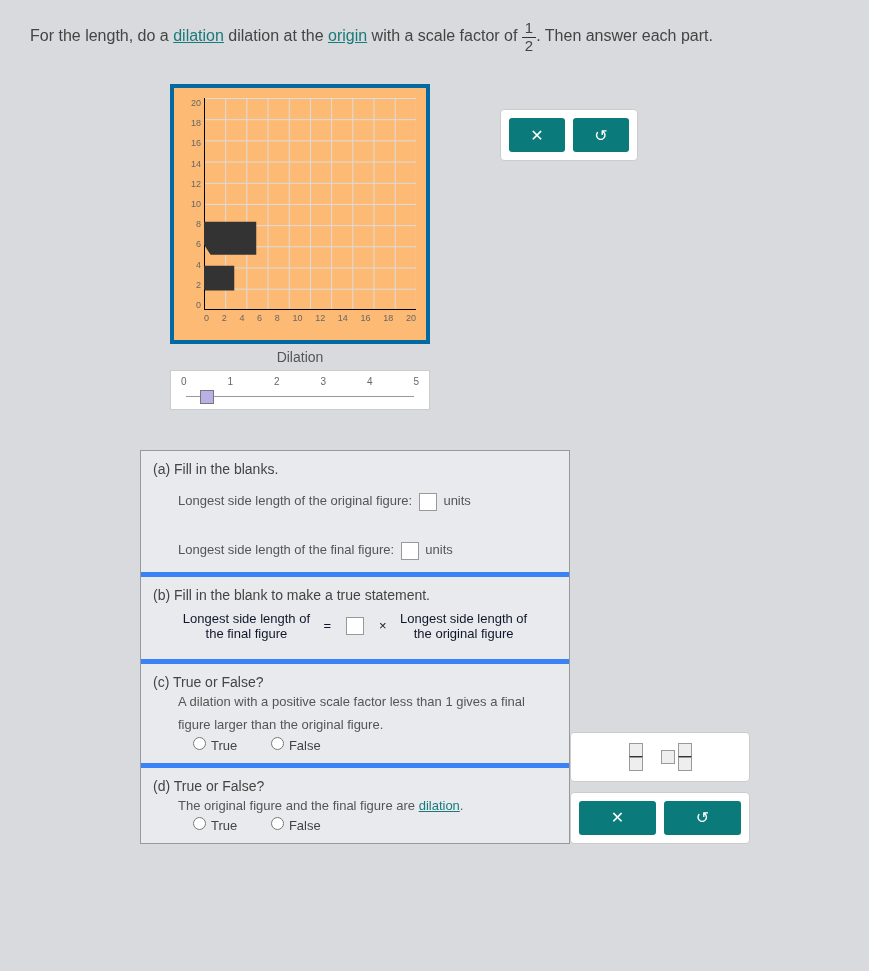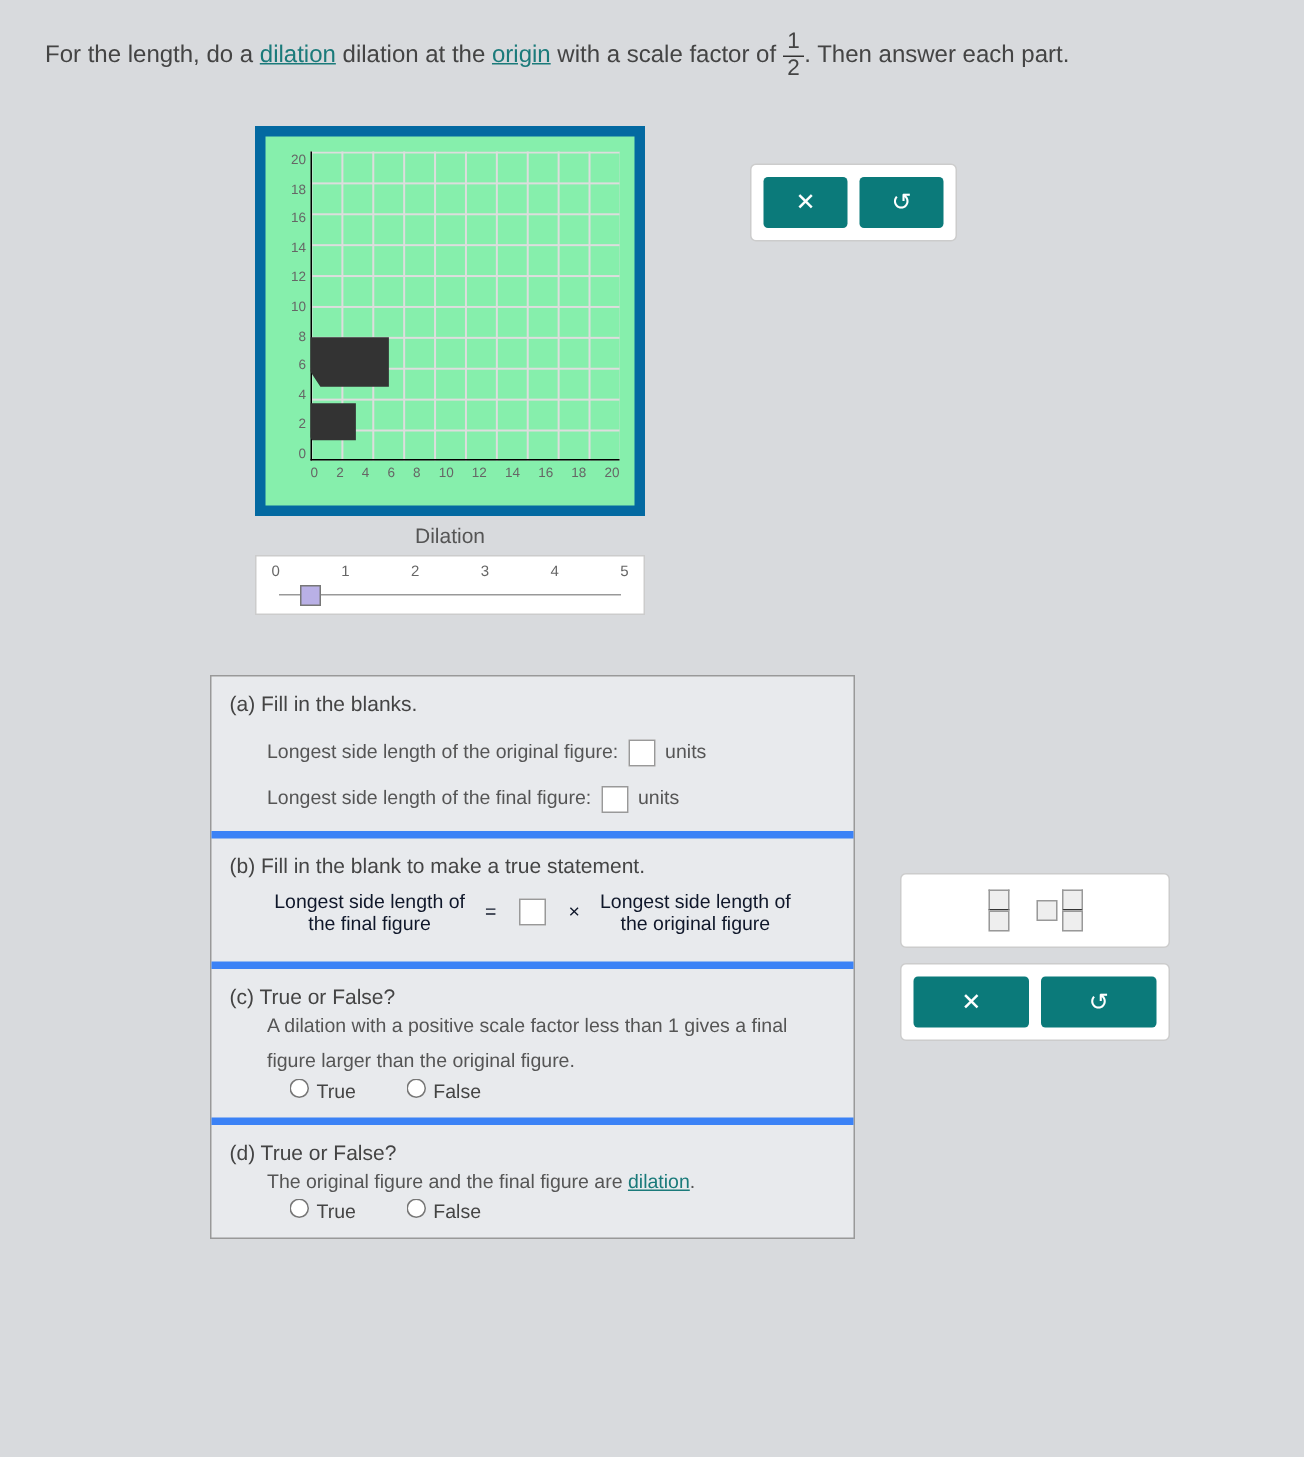--- a/index.html
+++ b/index.html
@@ -4,38 +4,38 @@
 <style>
 *{box-sizing:border-box;margin:0;padding:0}
 body{font-family:Arial,Helvetica,sans-serif;background:#d8dadd;width:869px;height:971px;padding:20px 30px;color:#333;font-size:15px}
 .question-text{color:#444;font-size:16px;line-height:1.6;margin-bottom:30px}
 .underline{color:#1a7a7a;text-decoration:underline}
 .frac{display:inline-block;vertical-align:middle;text-align:center;font-size:15px}
 .frac .num{display:block;border-bottom:1px solid #333;padding:0 3px;line-height:1.1}
 .frac .den{display:block;padding:0 3px;line-height:1.1}
 .main-row{display:flex;gap:70px;align-items:flex-start;margin-left:140px}
 .graph-panel{width:260px}
-.graph-box{width:260px;height:260px;background:#86efac;border:7px solid #0369a1;position:relative}
+.graph-box{width:260px;height:260px;background:#fdba74;border:4px solid #0369a1;position:relative}
 .grid{position:absolute;left:30px;top:10px;right:10px;bottom:30px}
 .grid::before{content:"";position:absolute;inset:0;background-image:linear-gradient(to right,#ddd 1px,transparent 1px),linear-gradient(to bottom,#ddd 1px,transparent 1px);background-size:10% 10%}
 .axis-x{position:absolute;left:30px;right:10px;bottom:30px;height:1px;background:#000}
 .axis-y{position:absolute;left:30px;top:10px;bottom:30px;width:1px;background:#000}
 .ylabels{position:absolute;left:2px;top:10px;bottom:30px;width:25px;display:flex;flex-direction:column;justify-content:space-between;font-size:9px;color:#666;text-align:right}
 .xlabels{position:absolute;left:30px;right:10px;bottom:12px;height:15px;display:flex;justify-content:space-between;font-size:9px;color:#666}
 .shape-orig{position:absolute;fill:rgba(200,200,200,.3);stroke:#333;stroke-width:1.5}
 .shape-final{position:absolute;fill:none;stroke:#333;stroke-width:1.5}
 .dilation-label{text-align:center;font-size:14px;color:#555;margin-top:5px}
 .slider-box{margin-top:5px;position:relative;height:40px;background:#fff;border:1px solid #ccc;padding:5px 10px}
 .slider-track{position:relative;height:100%}
 .slider-ticks{display:flex;justify-content:space-between;font-size:10px;color:#666}
 .slider-line{position:absolute;top:20px;left:5px;right:5px;height:1px;background:#999}
 .slider-handle{position:absolute;top:14px;left:8%;width:14px;height:14px;background:#b9b0e6;border:1px solid #777}
 .top-buttons{display:flex;gap:8px;padding:8px;background:#fff;border:1px solid #ccc;border-radius:4px;align-items:center;margin-top:25px}
 .btn{width:56px;height:34px;background:#0b7a7a;border:none;border-radius:3px;color:#fff;display:flex;align-items:center;justify-content:center;font-size:16px;cursor:pointer}
-.answer-area{margin-top:40px;margin-left:110px;display:flex;gap:30px;align-items:center}
+.answer-area{margin-top:40px;margin-left:110px;display:flex;align-items:flex-end}
 .answer-table{width:430px;border:1px solid #999;background:#e8eaed}
 .cell{border-top:5px solid #3b82f6;padding:10px 12px;font-size:14px;color:#444}
 .cell:first-child{border-top:none}
 .sub{padding-left:25px;font-size:13px;color:#555;line-height:1.8}
 .ibox{display:inline-block;width:18px;height:18px;border:1px solid #999;background:#fff;vertical-align:middle;margin:0 3px}
 .eq-row{display:flex;align-items:center;justify-content:center;gap:12px;font-size:13px;color:#0f172a;padding:8px 0}
 .eq-col{text-align:center;max-width:130px}
 .radio-row{padding-left:40px;font-size:13px;color:#444}
 .radio-row label{margin-right:30px}
 .radio-row input{margin-right:5px}
@@ -116,21 +116,21 @@
   </div>
 </div>
 
 <div class="answer-area">
   <div class="answer-table">
     <div class="cell">
       <div>(a) Fill in the blanks.</div>
       <div class="sub" style="margin-top:12px">
         <span>Longest  side  length of the original  figure: </span><span class="ibox"></span> <span>units</span>
       </div>
-      <div class="sub" style="margin-top:8px">
+      <div class="sub" style="margin-top:26px">
         <span>Longest  side  length of the final  figure: </span><span class="ibox"></span> <span>units</span>
       </div>
     </div>
     <div class="cell">
       <div>(b) Fill in the blank to make a true statement.</div>
       <div class="eq-row">
         <div class="eq-col">Longest side length of the final figure</div>
         <div>=</div>
         <span class="ibox"></span>
         <div>×</div>

